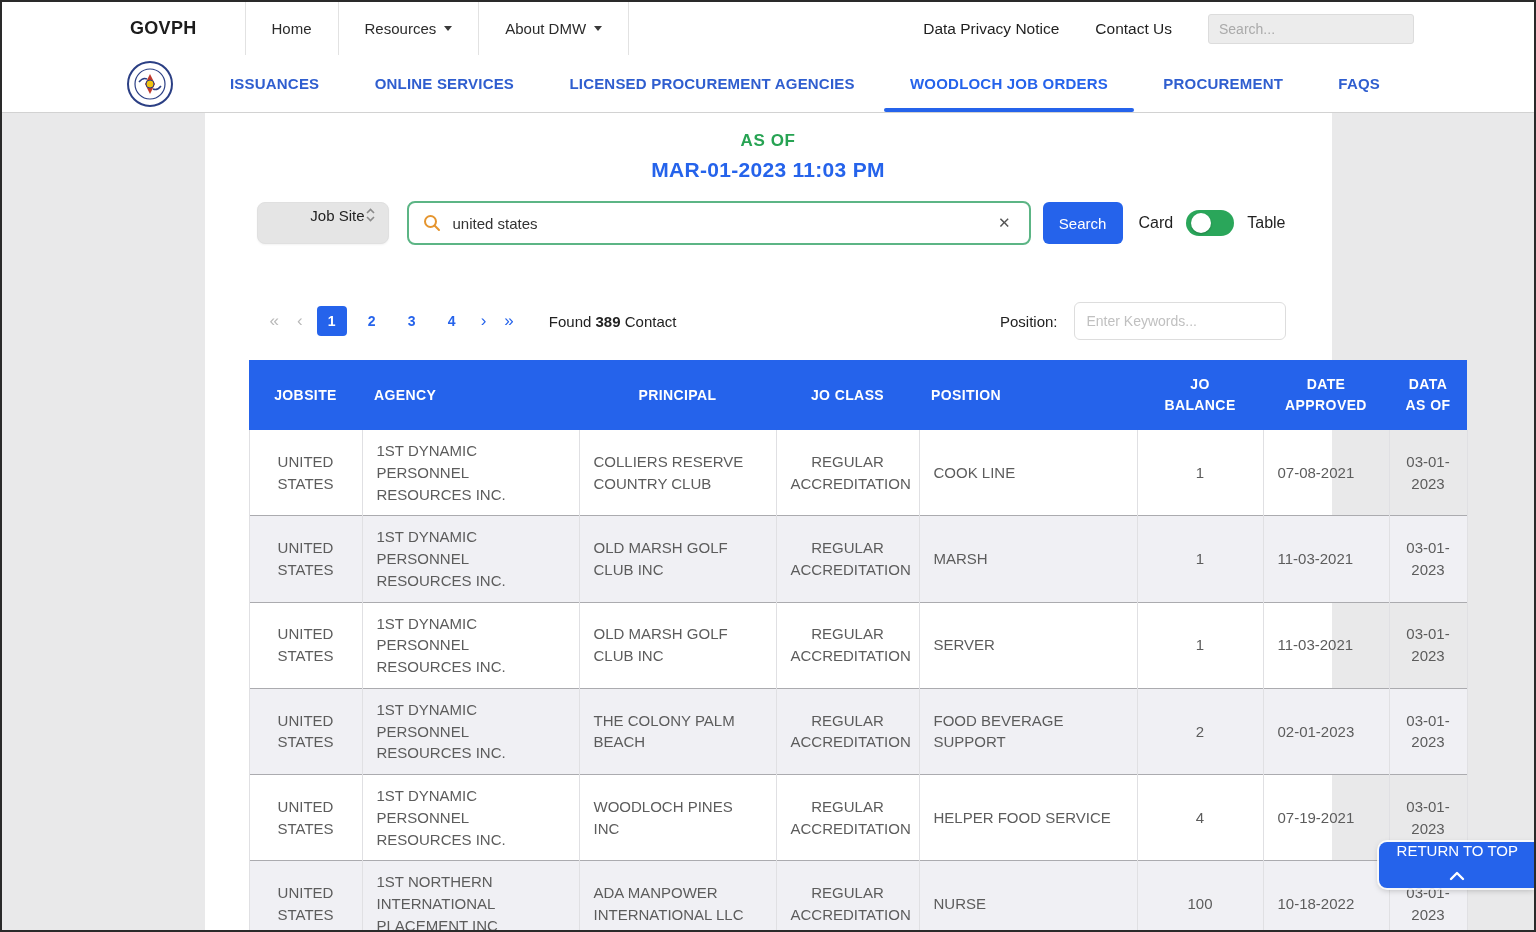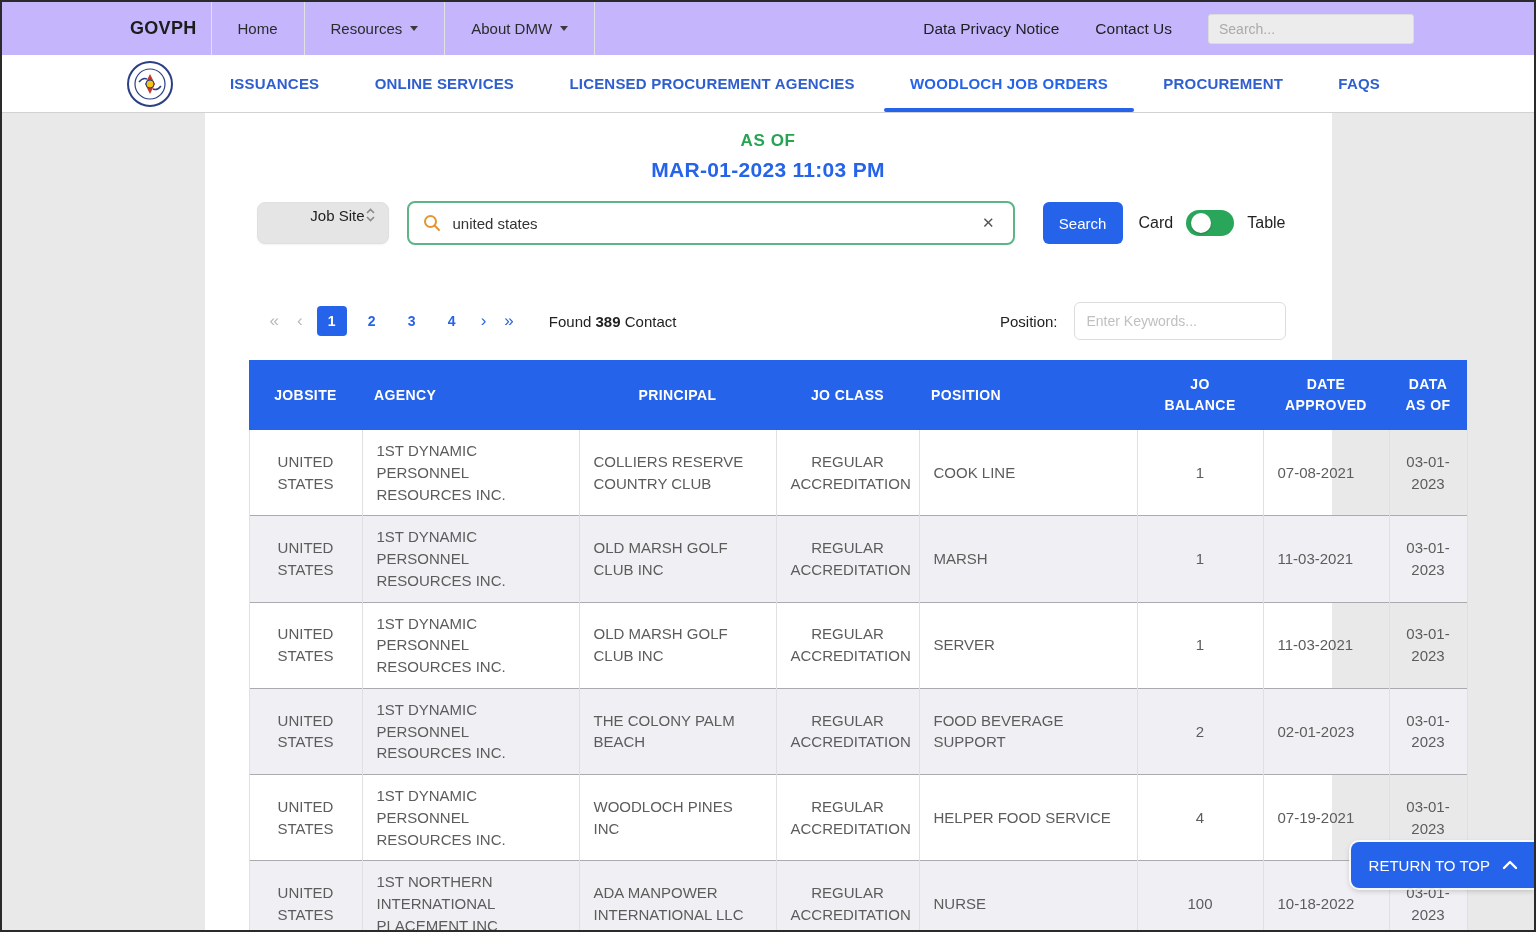--- a/index.html
+++ b/index.html
@@ -5,21 +5,21 @@
   * { box-sizing: border-box; margin: 0; padding: 0; }
   html,body { width:1536px; height:932px; }
   body {
     font-family: "Liberation Sans", sans-serif;
     border: 2px solid #2a2a2a;
     background: #e9e9ea;
     position: relative;
     overflow: hidden;
   }
   
-  .topbar { height:53px; background:#c4b5fd; display:flex; align-items:stretch; }
+  .topbar { height:53px; background:#ffffff; display:flex; align-items:stretch;gap:34px; }
   .brand { display:flex; align-items:center; padding:0 14px 0 128px; font-weight:bold; font-size:18px; color:#1c1c1c; letter-spacing:.3px; }
   .main-nav { display:flex; align-items:stretch; border-right:1px solid #e2e2e2; }
   .main-nav .nav-item { display:flex; align-items:center; gap:8px; padding:0 26px; border-left:1px solid #e2e2e2; font-size:15px; color:#2b2b2b; cursor:pointer; }
   .tri-down { width:0; height:0; border-left:4px solid transparent; border-right:4px solid transparent; border-top:5px solid #3a3a3a; display:inline-block; }
   .top-right { margin-left:auto; display:flex; align-items:center; gap:36px; padding-right:120px; }
   .top-right .top-link { font-size:15.5px; color:#1f1f1f; cursor:pointer; white-space:nowrap; }
   .nav-search { width:206px; height:30px; background:#ececec; border:1px solid #dcdcdc; border-radius:3px; padding:0 10px; font-size:14px; color:#777; font-family:"Liberation Sans",sans-serif; }
   .nav-search::placeholder { color:#aaa; }
   
   .subnav { height:58px; background:#fff; border-bottom:1px solid #d2d2d2; display:flex; align-items:stretch; padding-left:124px; }
@@ -34,21 +34,21 @@
   .asof-label { text-align:center; font-weight:bold; font-size:17px; letter-spacing:.6px; color:#27a353; }
   .asof-date { text-align:center; font-weight:bold; font-size:21px; color:#2563eb; margin-top:7px; letter-spacing:.3px; }
   
   .toolbar { display:flex; align-items:center; margin:18px 46px 0 52px; height:46px; }
   .job-site-select { width:132px; height:42px; border:1px solid #e0e0e0; border-radius:8px; background:#e5e5e5;
     display:flex; align-items:center; justify-content:flex-end; padding:0 12px 16px 16px; font-size:15px; color:#222;
     box-shadow:0 1px 2px rgba(0,0,0,.05); cursor:pointer; }
   .search-box { flex:1; height:44px; border:2px solid #5cb585; border-radius:8px; display:flex; align-items:center; padding:0 14px; gap:12px; margin-left:18px; background:#fff; }
   .query-input { flex:1; border:none; outline:none; font-size:15px; color:#333; font-family:"Liberation Sans",sans-serif; background:transparent; }
   .clear-btn { color:#555; font-size:15px; cursor:pointer; background:none; border:none; padding:0 4px; font-family:"Liberation Sans",sans-serif; }
-  .search-btn { width:80px; height:42px; margin-left:28px; background:#2563eb; color:#fff; border:none; border-radius:6px; font-size:15px; cursor:pointer; font-family:"Liberation Sans",sans-serif; }
+  .search-btn { width:80px; height:42px; margin-left:12px; background:#2563eb; color:#fff; border:none; border-radius:6px; font-size:15px; cursor:pointer; font-family:"Liberation Sans",sans-serif; }
   .view-label { font-size:16px; color:#1f1f1f; margin-left:16px; }
   .toggle { width:48px; height:26px; border-radius:13px; background:#2aa65a; position:relative; margin-left:13px; cursor:pointer; flex:0 0 auto; }
   .toggle .knob { position:absolute; left:5px; top:3px; width:20px; height:20px; border-radius:50%; background:#fff; box-shadow:0 1px 2px rgba(0,0,0,.25); }
   .toggle + .view-label { margin-left:13px; }
   
   .pager-row { display:flex; align-items:center; margin:56px 46px 0 56px; height:38px; }
   .pg-nav { font-size:17px; padding:0 9px; cursor:pointer; background:none; border:none; font-family:"Liberation Sans",sans-serif; }
   .pg-nav.disabled { color:#b9b9b9; }
   .pg-nav.enabled { color:#2563eb; }
   .page-btn { min-width:30px; height:30px; display:flex; align-items:center; justify-content:center; font-size:14px; font-weight:bold; color:#2563eb; border-radius:4px; margin:0 5px; cursor:pointer; background:none; border:none; font-family:"Liberation Sans",sans-serif; }
@@ -71,21 +71,21 @@
   .jobs tbody td:first-child { border-left:1px solid #e0e0e3; }
   td.col-jobsite { text-align:center; }
   td.col-agency, td.col-principal, td.col-position { text-align:left; padding-left:18px; }
   td.col-jo_class { text-align:center; font-size:13px; color:#6b6b6b; }
   td.col-jo_balance { text-align:center; font-size:14px; }
   td.col-date_approved { text-align:left; font-size:14px; }
   td.col-data_as_of { text-align:center; font-size:13px; }
   
   .return-top { position:absolute; right:0; bottom:42px; height:46px; display:flex; align-items:center; gap:12px;
     padding:0 16px 0 18px; background:#2563eb; color:#fff; font-size:15px; border:none; border-radius:8px 0 0 8px;
-    cursor:pointer; box-shadow:0 0 0 2px rgba(255,255,255,.85), 0 2px 6px rgba(0,0,0,.25); font-family:"Liberation Sans",sans-serif; }
+    cursor:pointer; box-shadow:0 0 0 2px rgba(255,255,255,.85), 0 2px 6px rgba(0,0,0,.25); font-family:"Liberation Sans",sans-serif;flex-direction:column; }
 </style>
 </head>
 <body>
 
 <header class="topbar">
   <div class="brand">GOVPH</div>
   <nav class="main-nav">
     <div class="nav-item">
       <span>Home</span>
     </div>

